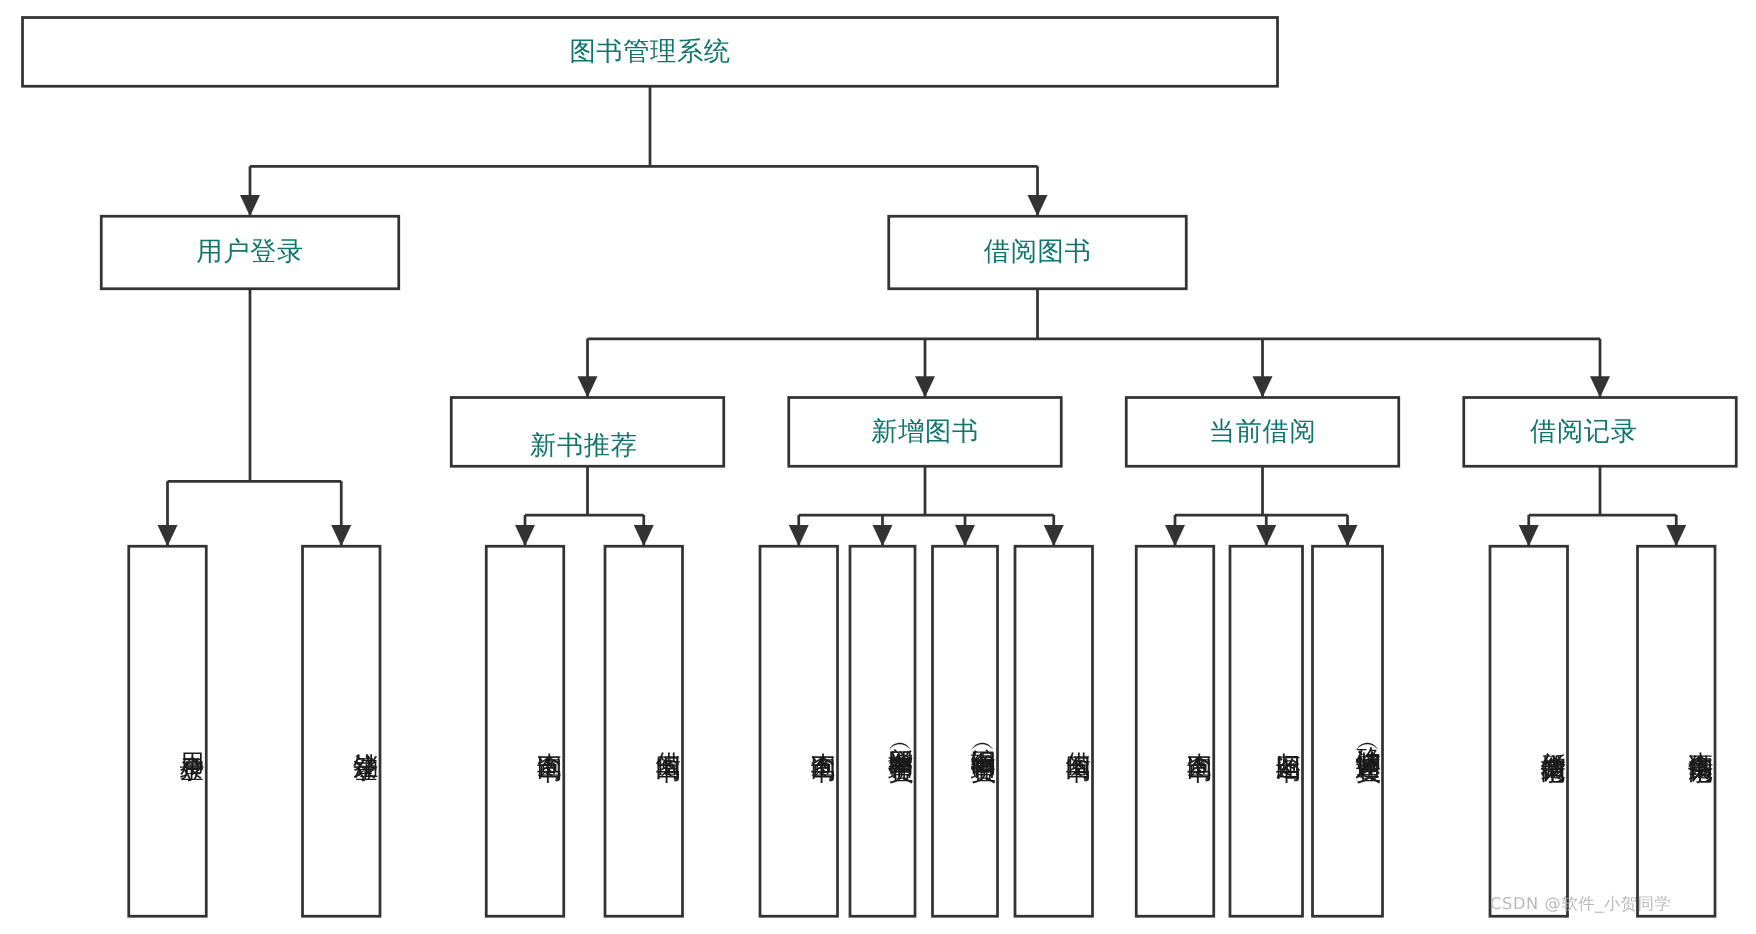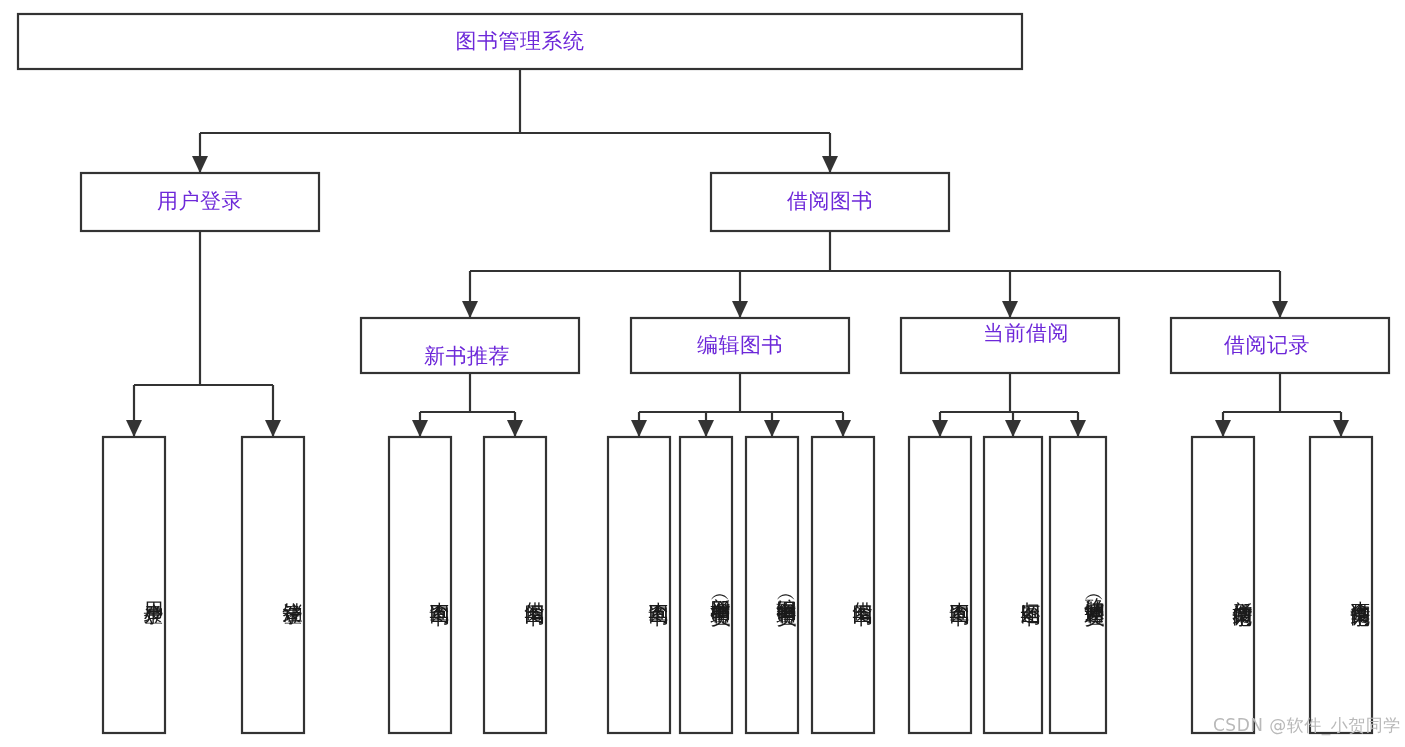--- a/index.html
+++ b/index.html
@@ -39,21 +39,21 @@
   }
   .arrow-head {
     fill: #333333;
     stroke: none;
   }
   .node-label-h {
     position: absolute;
     display: flex;
     align-items: center;
     justify-content: center;
-    color: #6d28d9;
+    color: #0f766e;
     font-size: 21px;
     line-height: 1.1;
     letter-spacing: 0.5px;
     white-space: nowrap;
     pointer-events: none;
   }
   .node-label-v {
     position: absolute;
     display: flex;
     align-items: flex-start;
@@ -64,24 +64,23 @@
     writing-mode: vertical-rl;
     text-orientation: upright;
     letter-spacing: 1.5px;
     white-space: nowrap;
     pointer-events: none;
     padding-top: 4px;
   }
   .watermark {
     position: absolute;
     color: #b9b9b9;
-    font-size: 17px;
+    font-size: 13px;
     letter-spacing: 0.5px;
     white-space: nowrap;
-    margin-left: 21px;
   }
 </style>
 </head>
 <body>
 
 <div id="diagram-root">
 
   <svg id="flow-svg" viewBox="0 0 1405 747">
     <g id="connector-layer">
         <path d="M 520 69 L 520 133" class="connector"></path>
@@ -159,22 +158,22 @@
         <rect x="1192" y="437" width="62" height="296" class="node-box"></rect>
         <rect x="1310" y="437" width="62" height="296" class="node-box"></rect>
       </g>
   </svg>
 
   <div id="label-layer">
       <div class="node-label-h" style="left: 18px; top: 14px; width: 1004px; height: 55px;">图书管理系统</div>
       <div class="node-label-h" style="left: 81px; top: 173px; width: 238px; height: 58px;">用户登录</div>
       <div class="node-label-h" style="left: 711px; top: 173px; width: 238px; height: 58px;">借阅图书</div>
       <div class="node-label-h" style="left: 361px; top: 329px; width: 212px; height: 55px;">新书推荐</div>
-      <div class="node-label-h" style="left: 631px; top: 318px; width: 218px; height: 55px;">编辑图书</div>
-      <div class="node-label-h" style="left: 901px; top: 306px; width: 218px; height: 55px; padding-left: 16px;">当前借阅</div>
+      <div class="node-label-h" style="left: 631px; top: 318px; width: 218px; height: 55px;">新增图书</div>
+      <div class="node-label-h" style="left: 901px; top: 318px; width: 218px; height: 55px;">当前借阅</div>
       <div class="node-label-h" style="left: 1171px; top: 318px; width: 192px; height: 55px;">借阅记录</div>
       <div class="node-label-v" style="left: 103px; top: 437px; width: 62px; height: 296px;">用户登录</div>
       <div class="node-label-v" style="left: 242px; top: 437px; width: 62px; height: 296px;">注销登录</div>
       <div class="node-label-v" style="left: 389px; top: 437px; width: 62px; height: 296px;">查询图书</div>
       <div class="node-label-v" style="left: 484px; top: 437px; width: 62px; height: 296px;">借阅图书</div>
       <div class="node-label-v" style="left: 608px; top: 437px; width: 62px; height: 296px;">查询图书</div>
       <div class="node-label-v" style="left: 680px; top: 437px; width: 52px; height: 296px;">新增图书（管理员）</div>
       <div class="node-label-v" style="left: 746px; top: 437px; width: 52px; height: 296px;">编辑图书（管理员）</div>
       <div class="node-label-v" style="left: 812px; top: 437px; width: 62px; height: 296px;">借阅图书</div>
       <div class="node-label-v" style="left: 909px; top: 437px; width: 62px; height: 296px;">查询图书</div>

